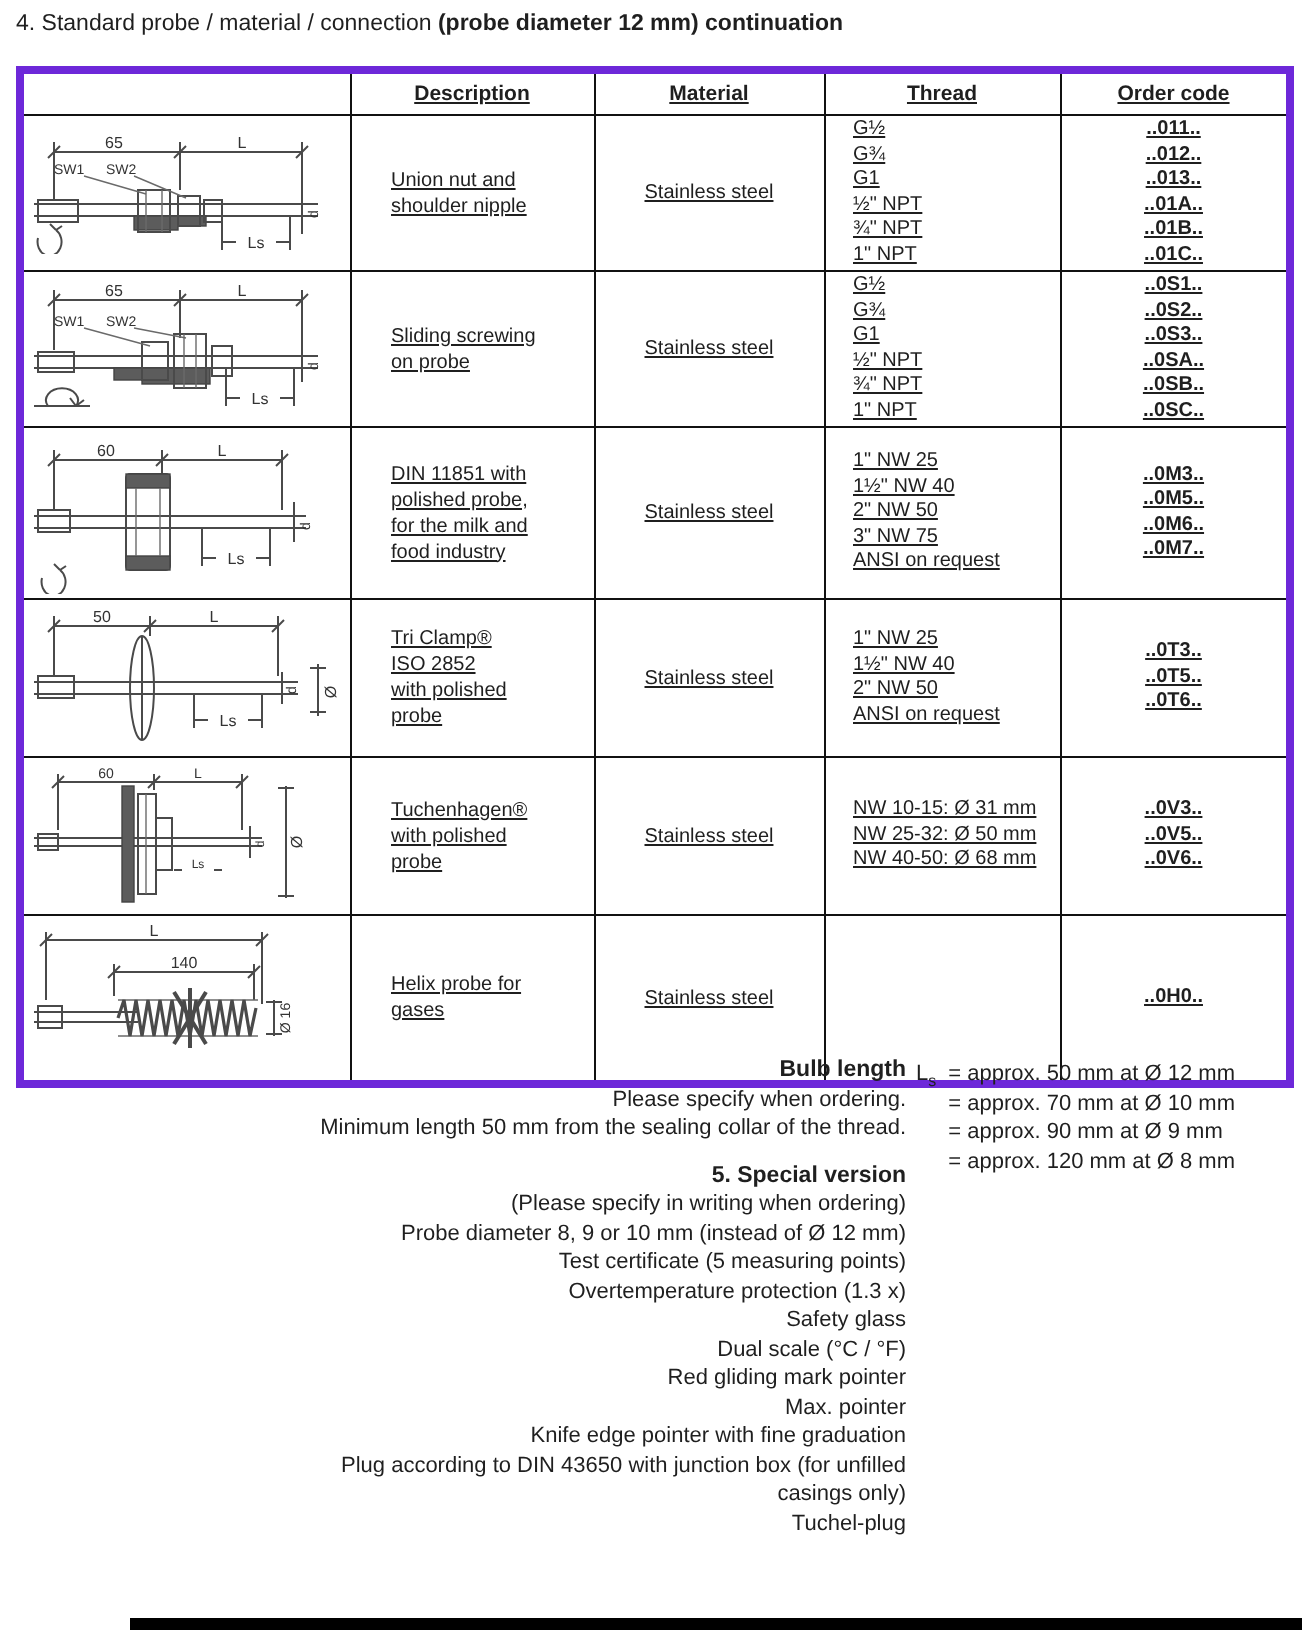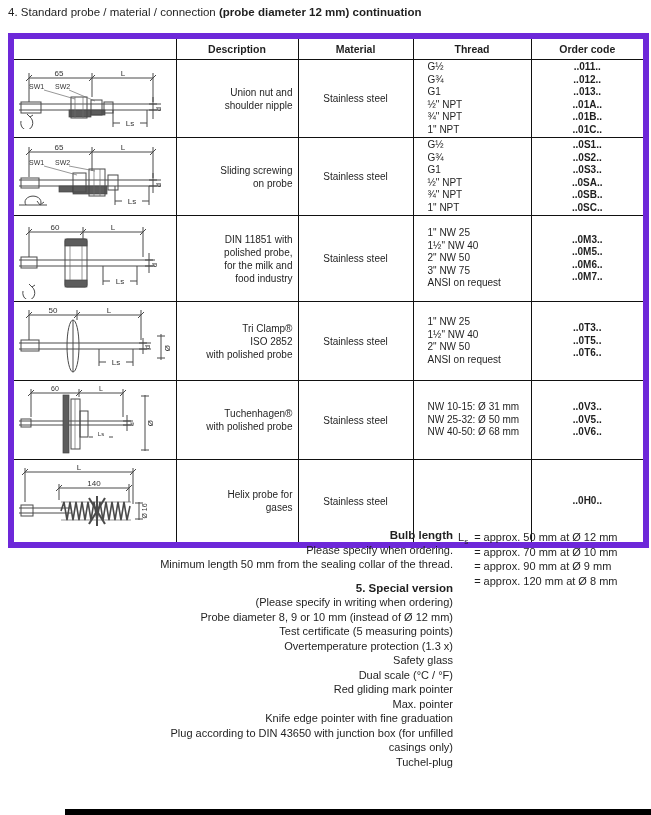--- a/index.html
+++ b/index.html
@@ -3,26 +3,26 @@
 <meta charset="utf-8">
 <style>
   html,body{margin:0;padding:0;background:#fff;}
   .page{position:relative;width:651px;height:815px;background:#fff;overflow:hidden;
         font-family:"Liberation Sans",sans-serif;color:#1f1f1f;}
   .title{position:absolute;left:8px;top:6px;font-size:11.5px;}
   .title b{font-weight:400;}
   .title .rest{font-weight:700;}
 
   table.probe{position:absolute;left:8px;top:33px;width:635px;border-collapse:collapse;
-              table-layout:fixed;border:6px solid #6d28d9;}
+              table-layout:fixed;border:4px solid #6d28d9;text-decoration:underline;}
   table.probe td,table.probe th{border:1px solid #111;vertical-align:middle;overflow:hidden;}
   th.hd{font-size:10.5px;font-weight:700;height:20px;text-align:center;padding:0;}
   td{font-size:10px;}
   .cell-diag{text-align:center;padding:0;}
-  .cell-desc{text-align:right;white-space:pre-line;line-height:13px;padding:0 5px;}
+  .cell-desc{text-align:left;white-space:pre-line;line-height:13px;padding:0 20px;}
   .cell-mat{text-align:center;}
   .cell-thread{text-align:left;padding-left:14px;white-space:pre-line;line-height:12.5px;}
   .cell-code{text-align:center;font-weight:700;white-space:pre-line;line-height:12.5px;}
   tr.r0 td{height:62px;} tr.r1 td{height:74px;} tr.r2 td{height:83px;}
   tr.r3 td{height:76px;} tr.r4 td{height:76px;} tr.r5 td{height:80px;}
 
   .diag{display:block;margin:0 auto;}
   .diag .ln{stroke:#4a4a4a;fill:none;stroke-width:1;}
   .diag .thin{stroke:#6a6a6a;fill:none;stroke-width:.7;}
   .diag .dk{fill:#5c5c5c;stroke:#444;stroke-width:.7;}

